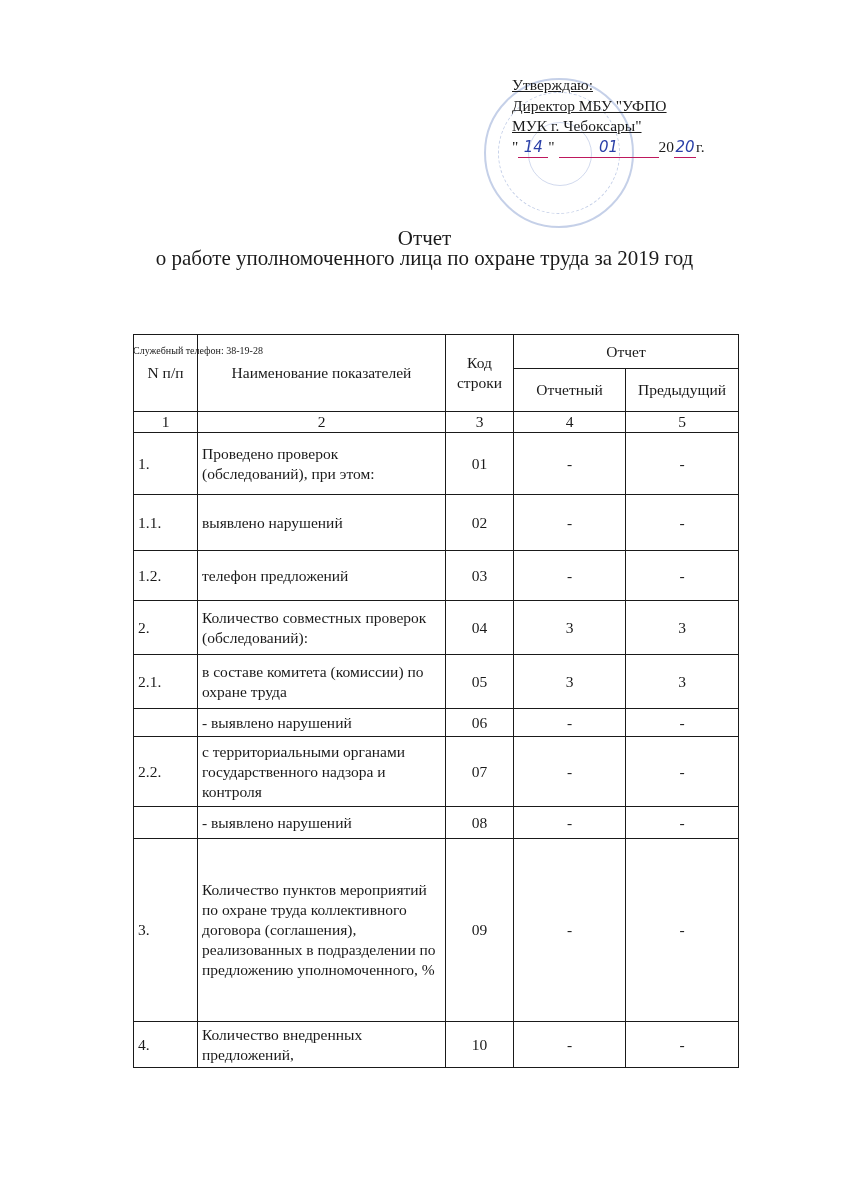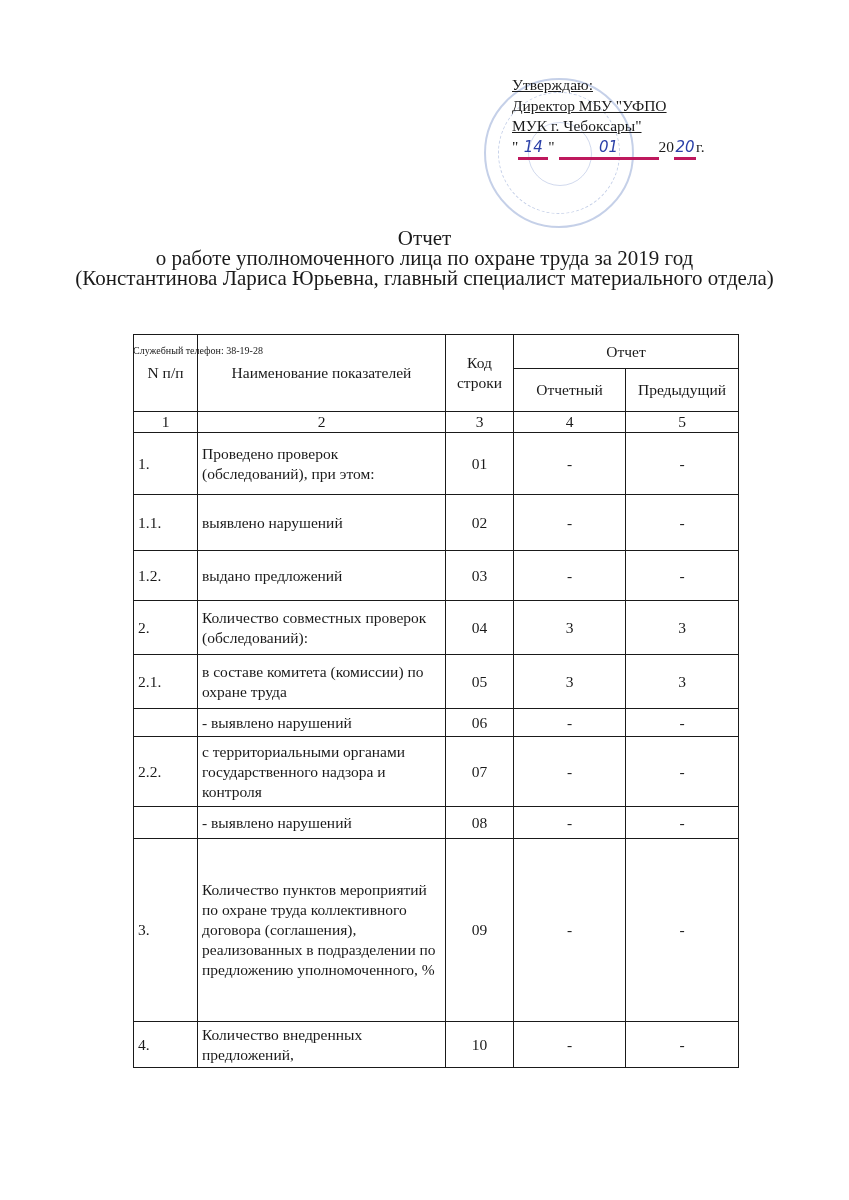--- a/index.html
+++ b/index.html
@@ -27,21 +27,21 @@
   .approve .line { white-space: nowrap; text-decoration: underline; }
   .sign-line {
     display: inline-block; width: 112px; border-bottom: 1px solid #1a1a1a;
     height: 14px; vertical-align: baseline; margin-right: 4px; position: relative;
   }
   .date-row { white-space: nowrap; }
   .hand {
     font-family: "DejaVu Sans", sans-serif; font-style: italic; color: #2a3fa8;
     font-size: 15px;
   }
-  .u { display: inline-block; border-bottom: 3px solid #be185d; text-align: center; }
+  .u { display: inline-block; border-bottom: 1px solid #be185d; text-align: center; }
   .sig-scribble {
     position: absolute; left: 40px; top: -8px; width: 50px; height: 28px;
   }
   .title-block {
     position: absolute; left: 0; width: 849px; top: 228px; text-align: center;
     font-size: 21px; line-height: 20px;
   }
   .phone { position: absolute; left: 133px; top: 300px; font-size: 10px; margin-top: 45px; }
   table.report {
     position: absolute; left: 133px; top: 334px; border-collapse: collapse;
@@ -69,21 +69,20 @@
   <div class="line">МУК г. Чебоксары"</div>
   <div class="date-row">
     <span>"</span><span class="u hand" style="width:30px;">14</span><span>"</span>
     <span class="u hand" style="width:100px;">01</span><span>20</span><span class="u hand" style="width:22px;">20</span><span>г.</span>
   </div>
 </div>
 
 <div class="title-block">
   <div>Отчет</div>
   <div>о работе уполномоченного лица по охране труда за 2019 год</div>
-  <div>(Константинова Лариса Юрьевна, главный специалист материального отдела)</div>
 </div>
 
 <div class="phone">Служебный телефон: 38-19-28</div>
 
 <table class="report">
   <tbody>
       <tr class="hdr" style="height:34px;">
     <td class="c1" rowspan="2">N п/п</td>
     <td class="c2" rowspan="2">Наименование показателей</td>
     <td class="c3" rowspan="2">Код строки</td>
@@ -109,21 +108,21 @@
   </tr>
   <tr style="height:56px;">
     <td>1.1.</td>
     <td>выявлено нарушений</td>
     <td class="c3">02</td>
     <td class="c4">-</td>
     <td class="c5">-</td>
   </tr>
   <tr style="height:50px;">
     <td>1.2.</td>
-    <td>выдано предложений</td>
+    <td>телефон предложений</td>
     <td class="c3">03</td>
     <td class="c4">-</td>
     <td class="c5">-</td>
   </tr>
   <tr style="height:54px;">
     <td>2.</td>
     <td>Количество совместных проверок (обследований):</td>
     <td class="c3">04</td>
     <td class="c4">3</td>
     <td class="c5">3</td>

